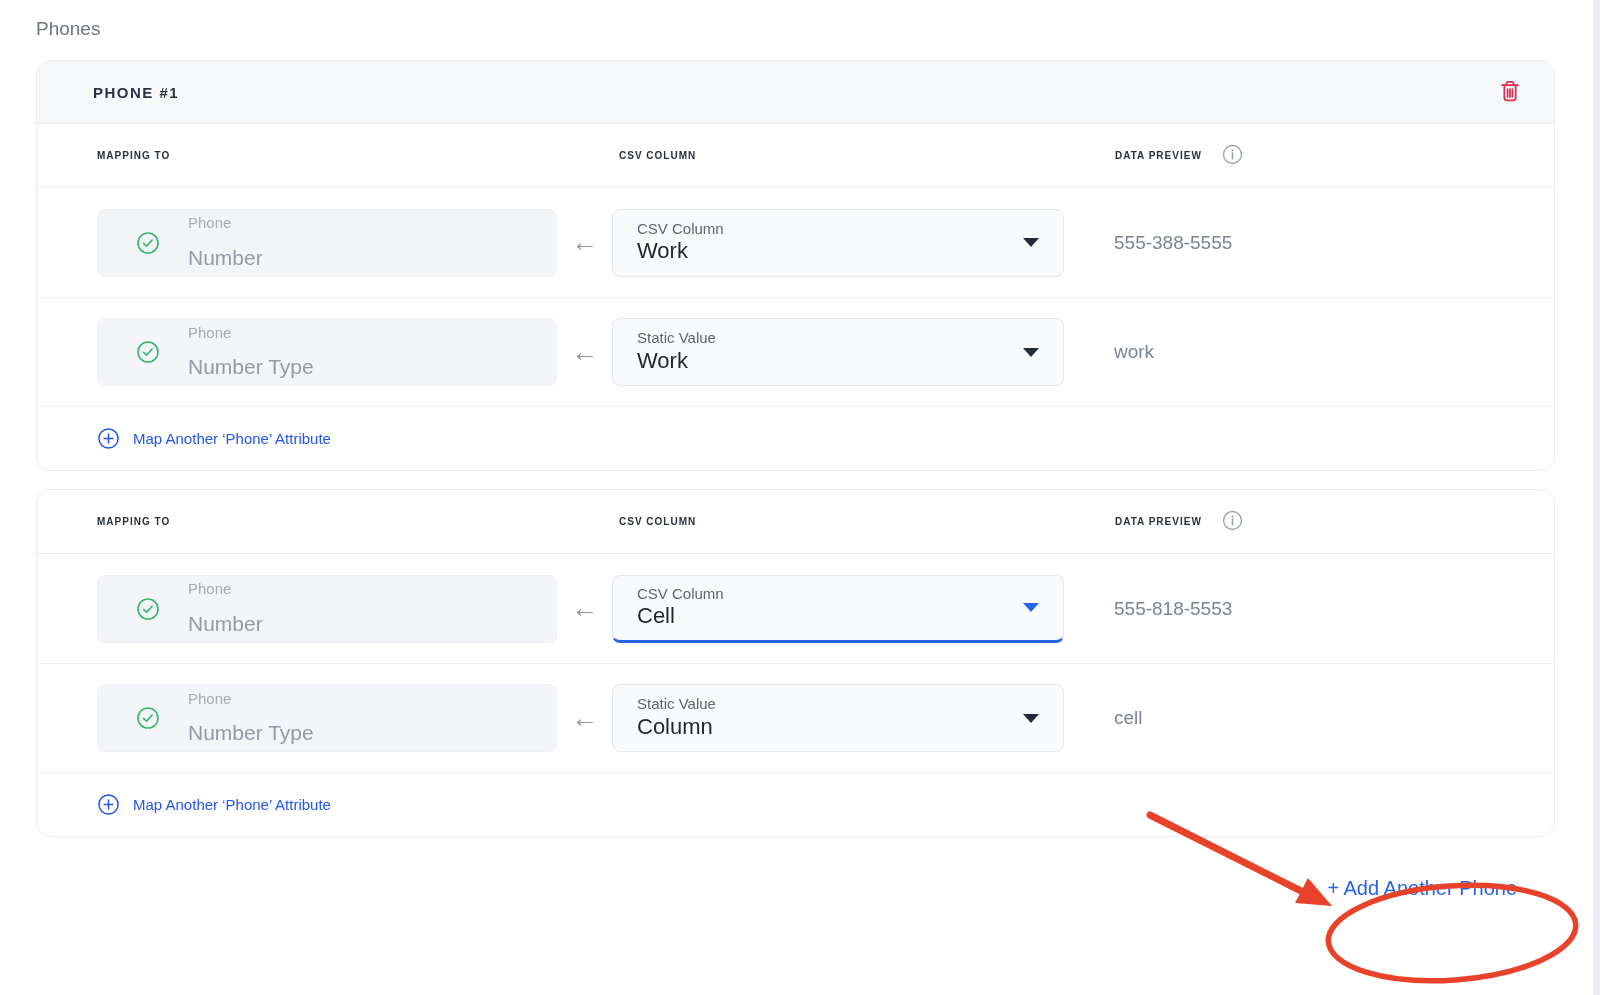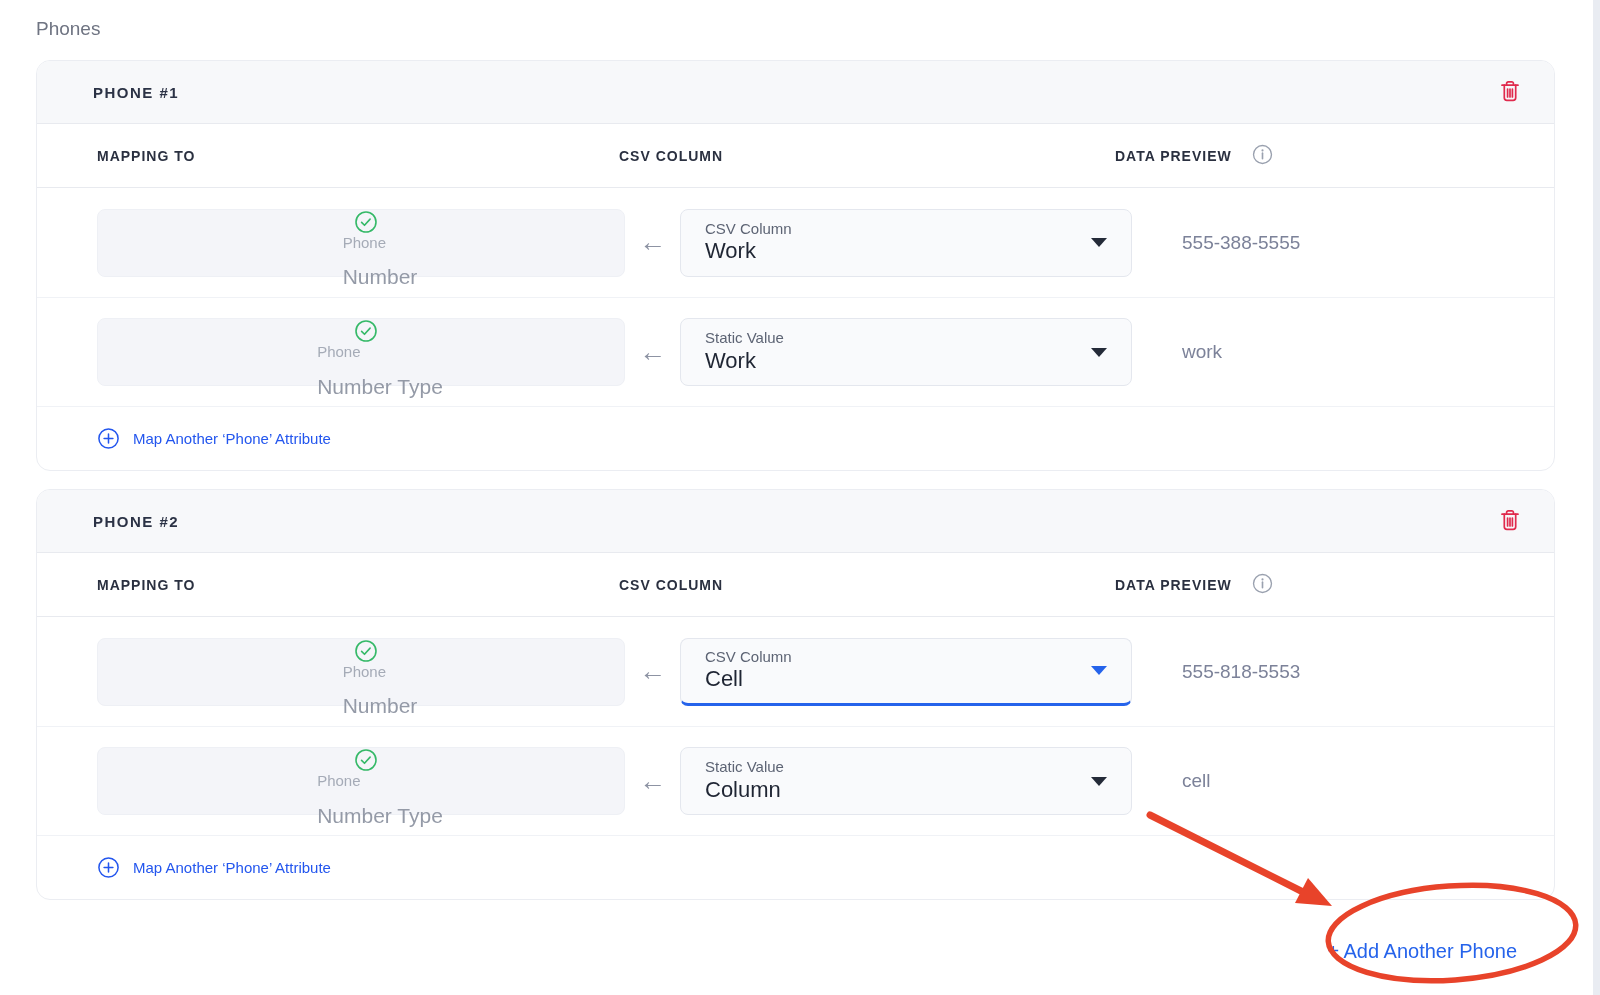--- a/index.html
+++ b/index.html
@@ -29,33 +29,33 @@
     padding:0 32px 0 56px;
   }
   .card-title { font-size:15px; font-weight:600; letter-spacing:1.5px; color:#2b3245; }
   .trash-btn { background:none; border:none; cursor:pointer; display:flex; align-items:center; padding:2px; }
 
   .cols-row {
     height:64px; display:flex; align-items:center;
     border-bottom:1px solid #e8eaef;
     padding-left:60px;
   }
-  .col-h { font-size:14px; font-weight:600; letter-spacing:1px; color:#2a3040; }
+  .col-h { font-size:10px; font-weight:600; letter-spacing:1px; color:#2a3040; }
   .col-mapping { width:522px; }
   .col-csv { width:496px; }
   .col-preview { flex:1; display:flex; align-items:center; gap:20px; }
   .info-btn { background:none; border:none; cursor:pointer; display:flex; align-items:center; }
 
   .map-row { height:109px; display:flex; align-items:center; padding-left:60px; }
   .map-row + .map-row, .map-another-row { border-top:1px solid #f0f2f6; }
 
   .attr-box {
-    width:528px; height:68px;
+    width:460px; height:68px;
     background:#f4f5f9; border:1px solid #eef0f5; border-radius:8px;
-    display:flex; align-items:center; padding-left:38px;flex-direction:column;
+    display:flex; align-items:center; padding-left:38px;
   }
   .attr-box .check { flex:0 0 auto; margin-right:28px; display:flex; }
   .attr-labels { display:flex; flex-direction:column; line-height:1.25; }
   .attr-group { font-size:15px; color:#a5abb7; }
   .attr-name { font-size:21px; color:#949aa7;margin-top:12px; }
 
   .arrow-cell { width:55px; text-align:center; font-size:27px; color:#8d93a3; }
 
   .dropdown {
     width:452px; height:68px;
@@ -180,35 +180,20 @@
               <circle cx="12" cy="12" r="10" fill="none" stroke="#2356ee" stroke-width="1.6"></circle>
               <path d="M12 7.4v9.2M7.4 12h9.2" stroke="#2356ee" stroke-width="1.6" stroke-linecap="round"></path>
             </svg>
         </span>
         <span>Map Another ‘Phone’ Attribute</span>
       </button>
     </div>
   </section>
 
   <section class="card">
-    <header class="card-header">
-      <span class="card-title">PHONE #2</span>
-      <button class="trash-btn">
-        <span>
-          <svg width="20" height="22" viewBox="0 0 20 22" fill="none" stroke="#e02a4d" stroke-width="1.7" stroke-linecap="round" stroke-linejoin="round">
-            <path d="M2 5.2h16"></path>
-              <path d="M6.6 5V3.4A1.6 1.6 0 0 1 8.2 1.8h3.6a1.6 1.6 0 0 1 1.6 1.6V5"></path>
-            <path d="M4.3 5.2v12.6a2.6 2.6 0 0 0 2.6 2.6h6.2a2.6 2.6 0 0 0 2.6-2.6V5.2"></path>
-            <path d="M7.6 9v8"></path>
-              <path d="M10 9v8"></path>
-              <path d="M12.4 9v8"></path>
-          </svg>
-        </span>
-      </button>
-    </header>
 
     <div class="cols-row">
       <span class="col-h col-mapping">MAPPING TO</span>
       <span class="col-h col-csv">CSV COLUMN</span>
       <span class="col-preview">
         <span class="col-h">DATA PREVIEW</span>
         <button class="info-btn">
           <span>
             <svg width="21" height="21" viewBox="0 0 22 22">
                 <circle cx="11" cy="11" r="9.4" fill="none" stroke="#9aa1af" stroke-width="1.4"></circle>

